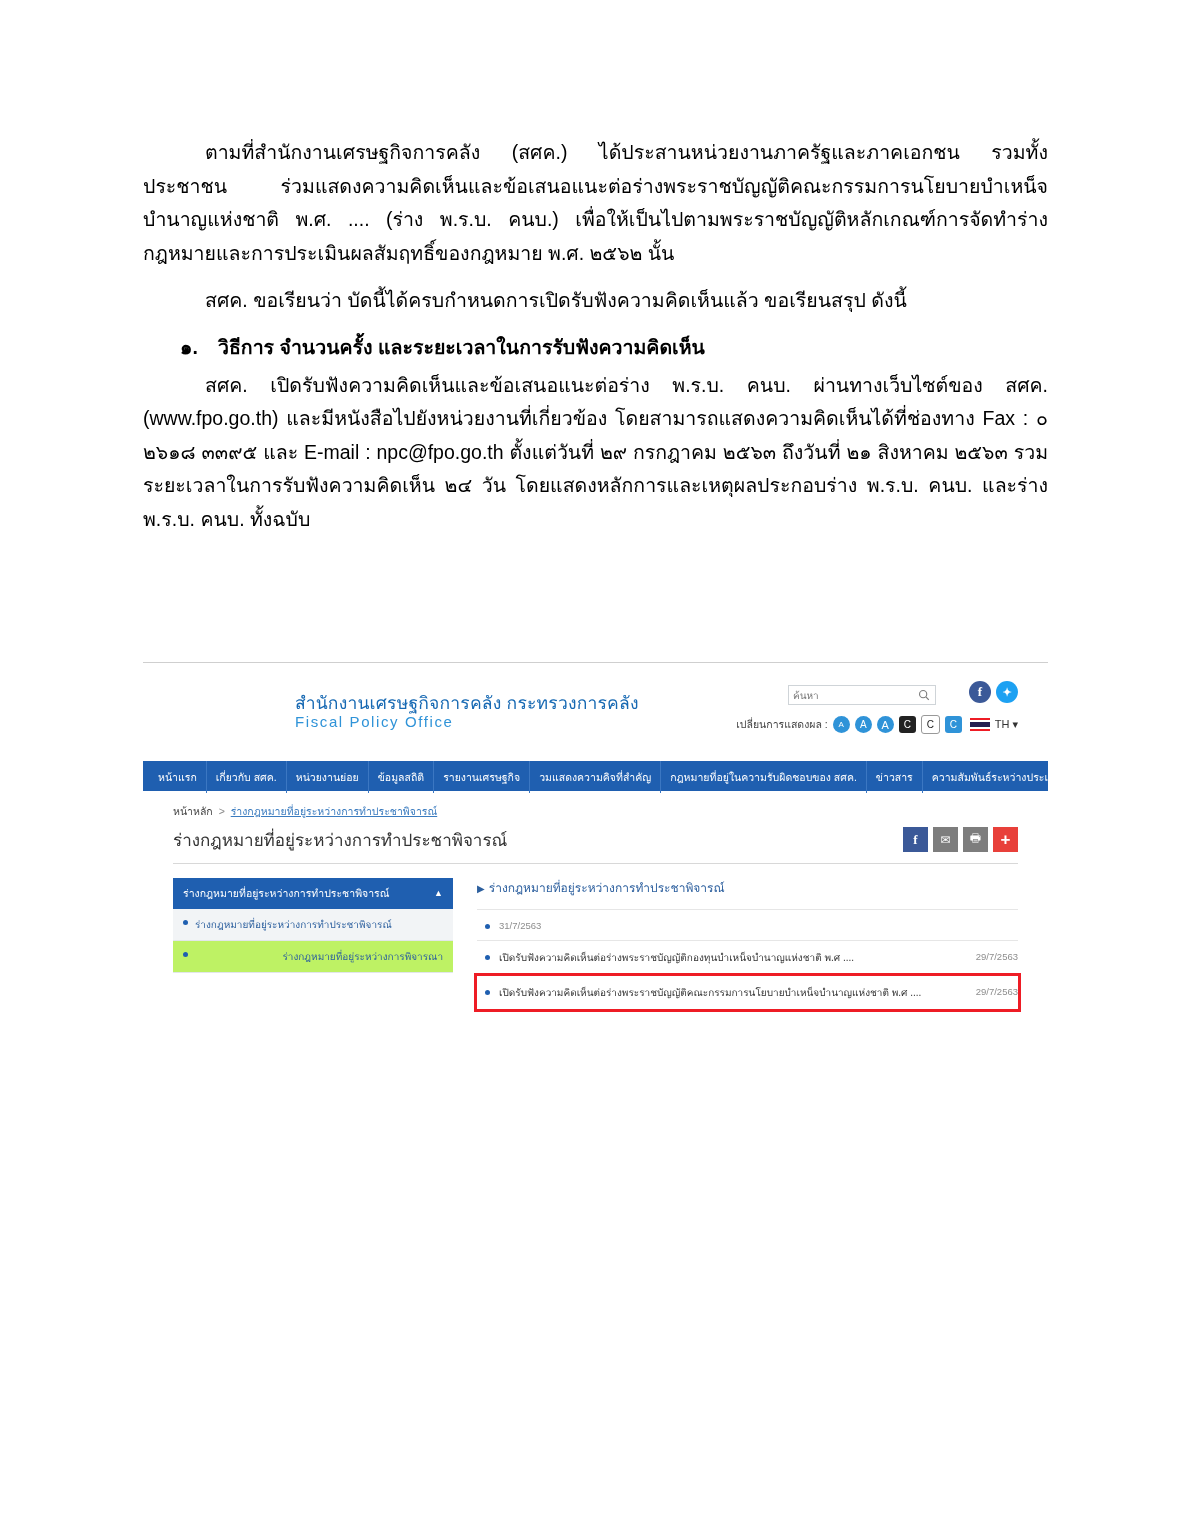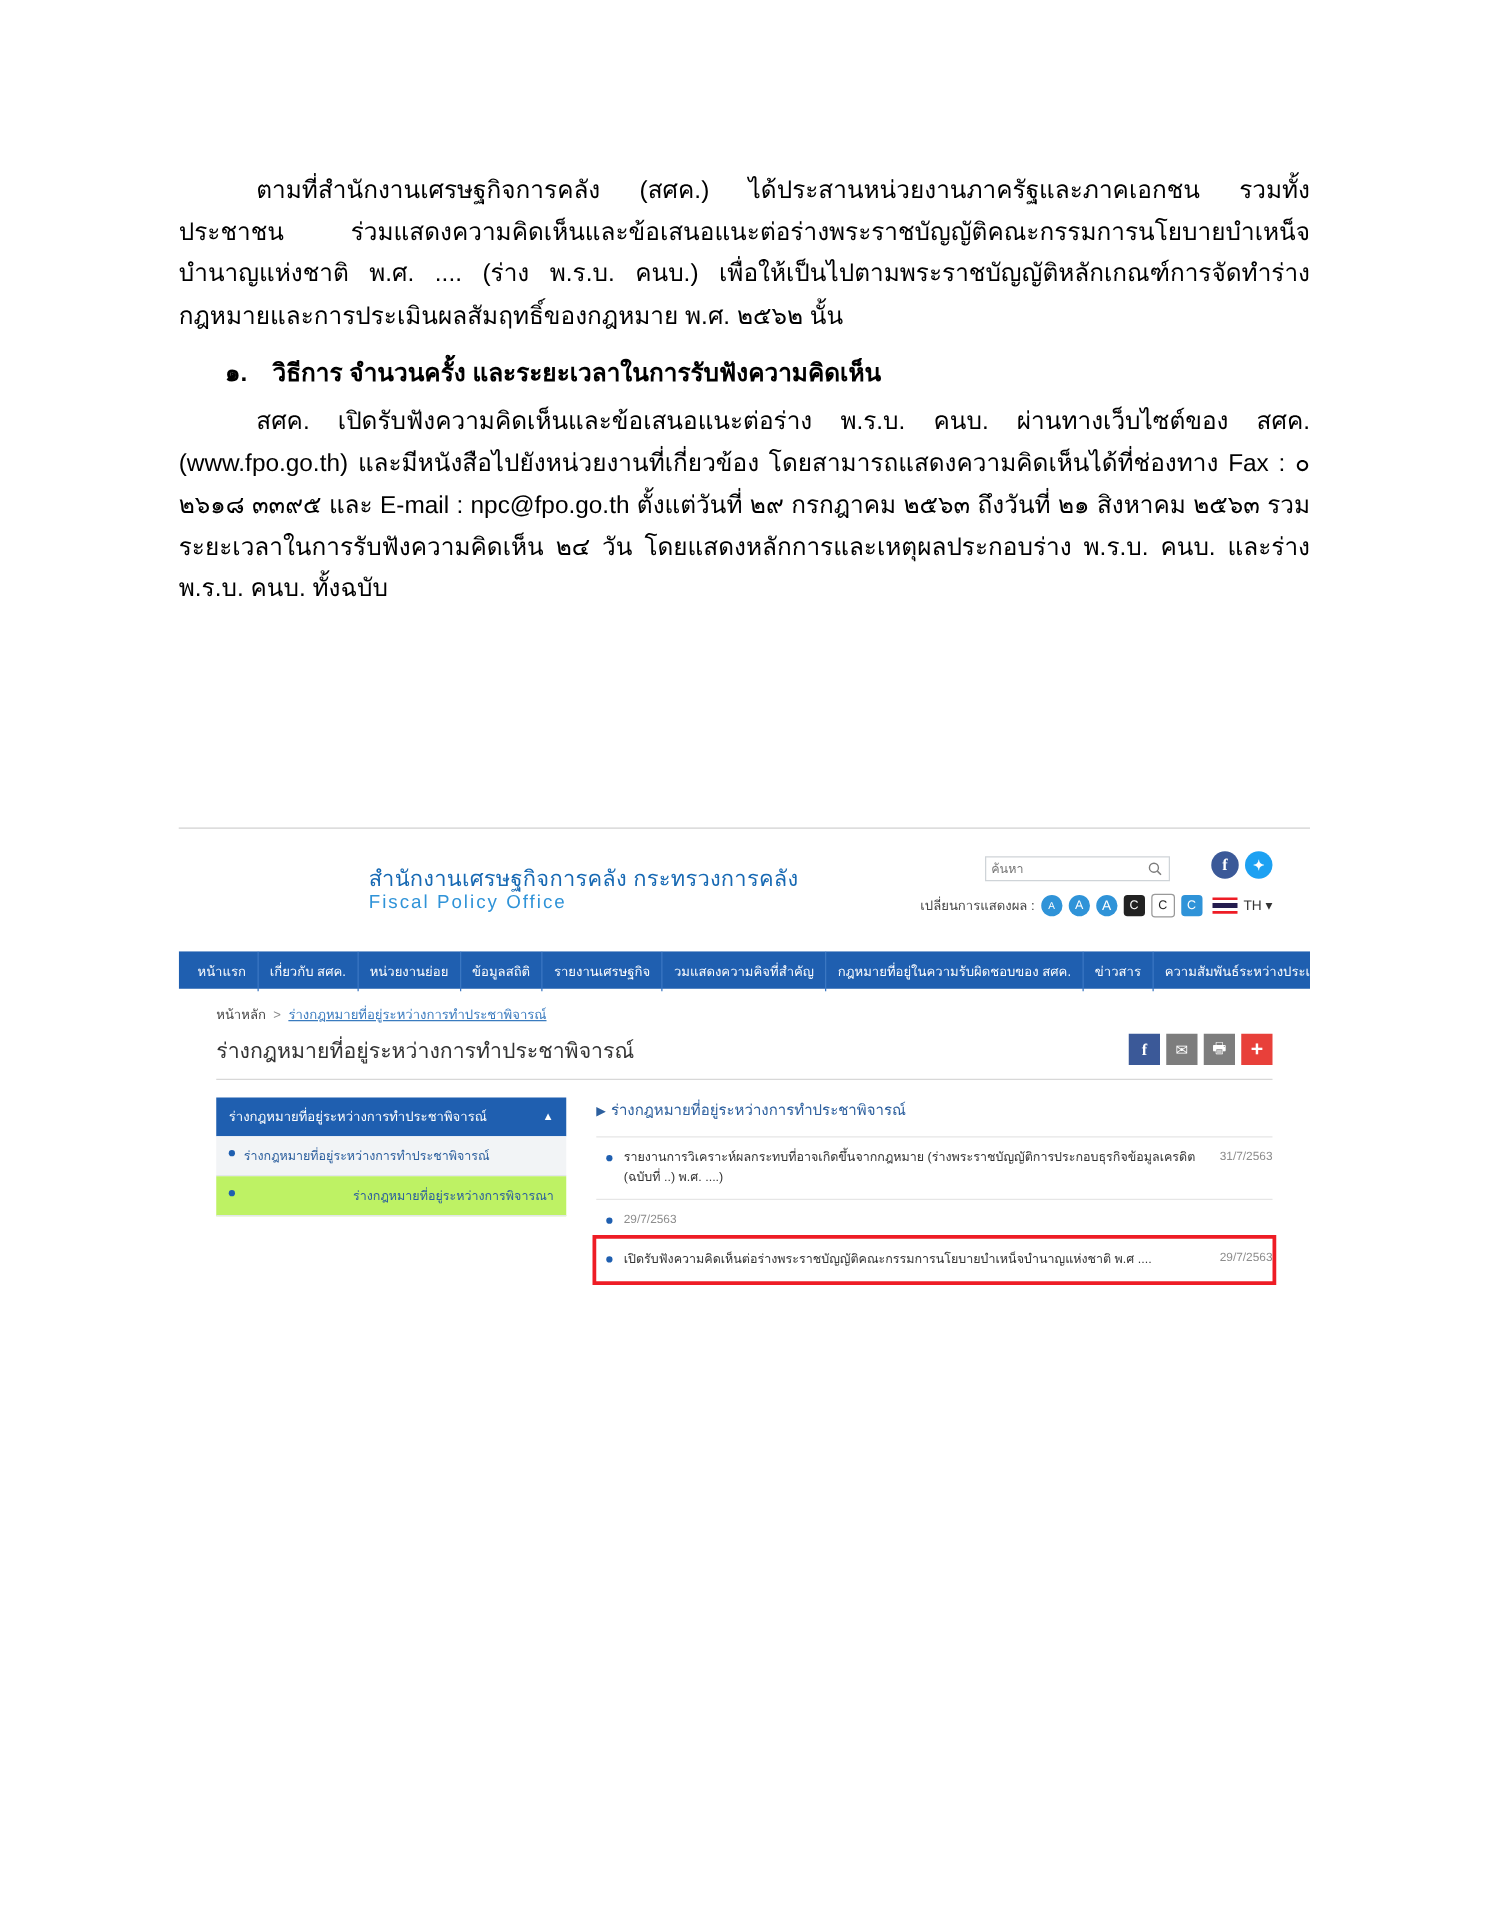--- a/index.html
+++ b/index.html
@@ -354,20 +354,21 @@
 </style>
 </head>
 <body>
 
 <div class="page">
 
   <div class="doc-body">
 
     <p class="para"><span class="indent"></span><span>ตามที่สำนักงานเศรษฐกิจการคลัง (สศค.) ได้ประสานหน่วยงานภาครัฐและภาคเอกชน รวมทั้งประชาชน ร่วมแสดงความคิดเห็นและข้อเสนอแนะต่อร่างพระราชบัญญัติคณะกรรมการนโยบายบำเหน็จบำนาญแห่งชาติ พ.ศ. .... (ร่าง พ.ร.บ. คนบ.) เพื่อให้เป็นไปตามพระราชบัญญัติหลักเกณฑ์การจัดทำร่างกฎหมายและการประเมินผลสัมฤทธิ์ของกฎหมาย พ.ศ. ๒๕๖๒ นั้น</span></p>
 
+    <p class="para"><span class="indent"></span><span>สศค. ขอเรียนว่า บัดนี้ได้ครบกำหนดการเปิดรับฟังความคิดเห็นแล้ว ขอเรียนสรุป ดังนี้</span></p>
 
     <p class="heading-num"><span class="num">๑.</span><span>วิธีการ จำนวนครั้ง และระยะเวลาในการรับฟังความคิดเห็น</span></p>
 
     <p class="para"><span class="indent"></span><span>สศค. เปิดรับฟังความคิดเห็นและข้อเสนอแนะต่อร่าง พ.ร.บ. คนบ. ผ่านทางเว็บไซต์ของ สศค. (www.fpo.go.th) และมีหนังสือไปยังหน่วยงานที่เกี่ยวข้อง โดยสามารถแสดงความคิดเห็นได้ที่ช่องทาง Fax : ๐ ๒๖๑๘ ๓๓๙๕ และ E-mail : npc@fpo.go.th ตั้งแต่วันที่ ๒๙ กรกฎาคม ๒๕๖๓ ถึงวันที่ ๒๑ สิงหาคม ๒๕๖๓ รวมระยะเวลาในการรับฟังความคิดเห็น ๒๔ วัน โดยแสดงหลักการและเหตุผลประกอบร่าง พ.ร.บ. คนบ. และร่าง พ.ร.บ. คนบ. ทั้งฉบับ</span></p>
   </div>
 
   <div class="shot">
 
     <div class="shot-header">
 
@@ -440,26 +441,26 @@
         <div class="side-item sel">ร่างกฎหมายที่อยู่ระหว่างการพิจารณา</div>
       </div>
 
       <div class="main-col">
         <div class="main-head">
           <span class="tri">▶</span><span>ร่างกฎหมายที่อยู่ระหว่างการทำประชาพิจารณ์</span>
         </div>
 
         <div class="art">
           <span class="dot"></span>
-          <span class="txt">รายงานการวิเคราะห์ผลกระทบที่อาจเกิดขึ้นจากกฎหมาย (ร่างพระราชบัญญัติการประกอบธุรกิจข้อมูลเครดิต (ฉบับที่ ..) พ.ศ. ....)</span>
           <span class="date">31/7/2563</span>
         </div>
 
         <div class="art">
           <span class="dot"></span>
+          <span class="txt">เปิดรับฟังความคิดเห็นต่อร่างพระราชบัญญัติกองทุนบำเหน็จบำนาญแห่งชาติ พ.ศ ....</span>
           <span class="date">29/7/2563</span>
         </div>
 
         <div class="art highlight">
           <span class="dot"></span>
           <span class="txt">เปิดรับฟังความคิดเห็นต่อร่างพระราชบัญญัติคณะกรรมการนโยบายบำเหน็จบำนาญแห่งชาติ พ.ศ ....</span>
           <span class="date">29/7/2563</span>
         </div>
       </div>
 

